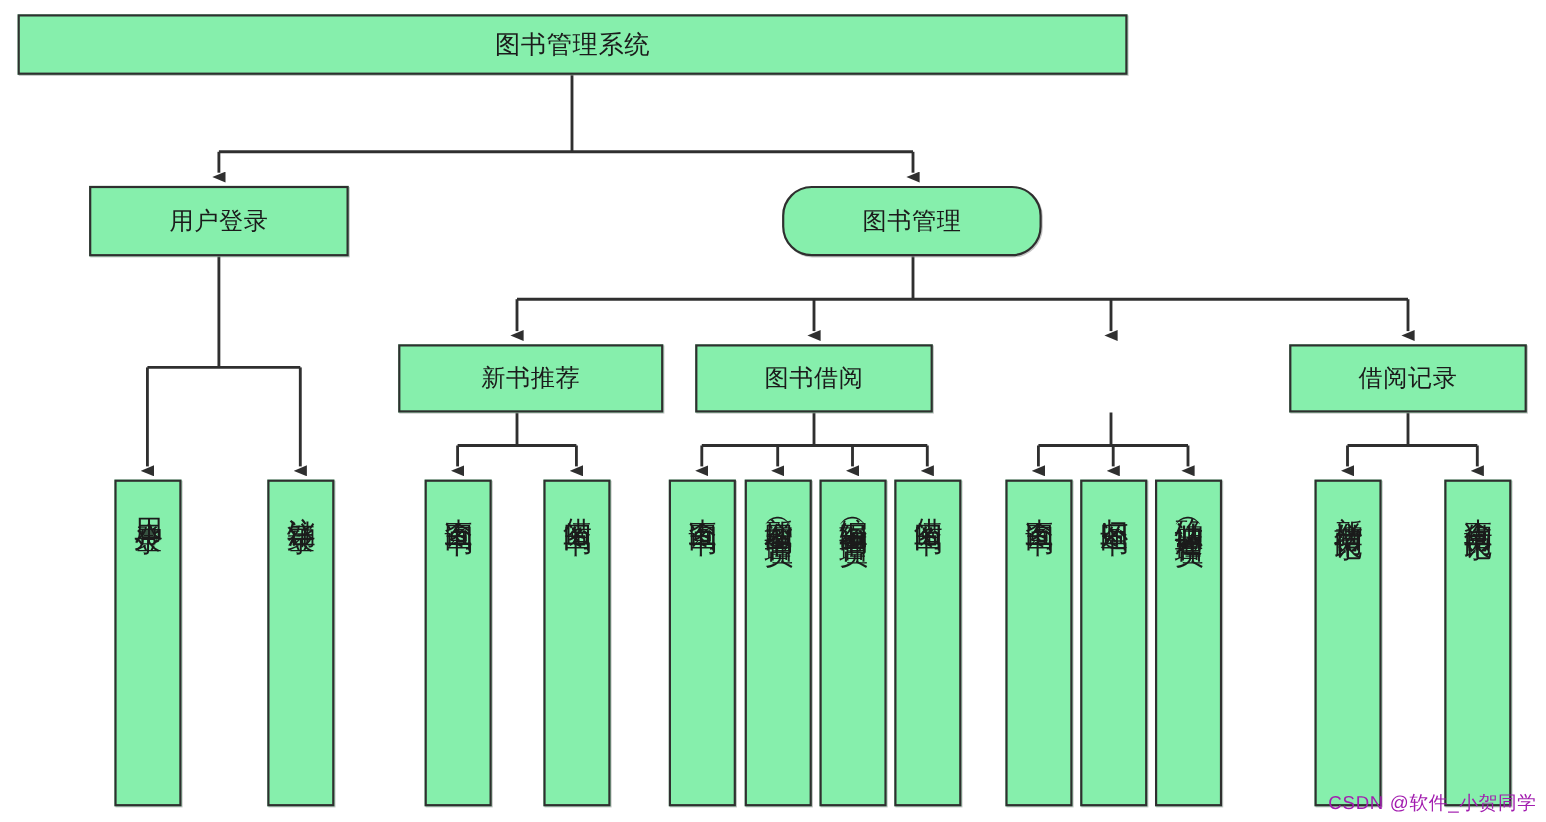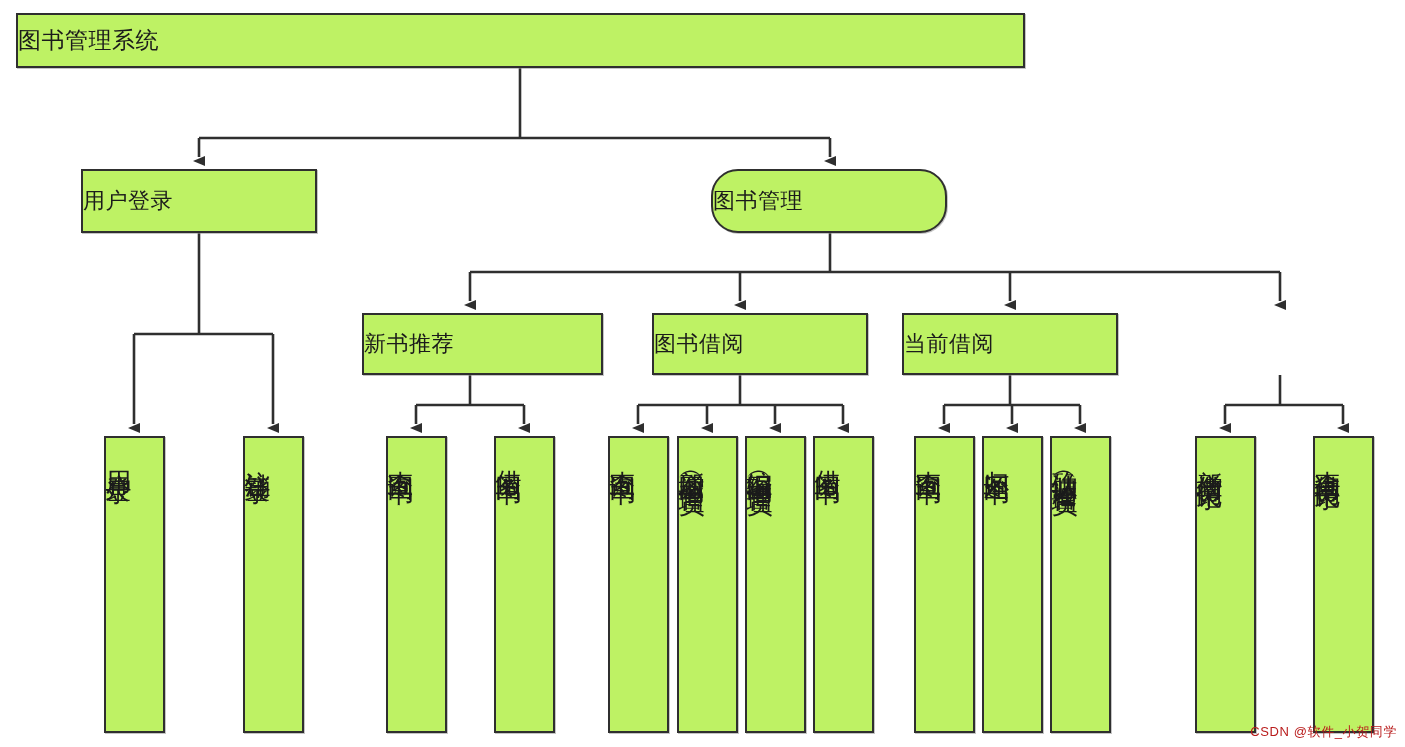--- a/index.html
+++ b/index.html
@@ -22,26 +22,27 @@
     left: 0;
     top: 0;
     width: 1405px;
     height: 747px;
     pointer-events: none;
   }
   .node {
     position: absolute;
     box-sizing: border-box;
     border: 2px solid #2f2f2f;
-    background: #bef264;
+    background: #86efac;
     display: flex;
     align-items: center;
-    justify-content: flex-start;
+    justify-content: center;
     color: #1b1b1b;
     box-shadow: 1px 1px 0 rgba(150,150,150,0.55);
+    font-family: Liberation Serif, serif;
   }
   .node .label {
     display: block;
     text-align: center;
     line-height: 1.18;
     letter-spacing: 0.5px;
   }
   .node.horizontal .label {
     font-size: 22px;
   }
@@ -57,22 +58,22 @@
     text-orientation: upright;
     font-size: 26px;
     letter-spacing: 3px;
     line-height: 1;
     white-space: nowrap;
   }
   .watermark {
     position: absolute;
     right: 8px;
     bottom: 6px;
-    font-size: 13px;
-    color: #b91c1c;
+    font-size: 17px;
+    color: #a21caf;
     letter-spacing: 0.6px;
     white-space: nowrap;
   }
 </style>
 </head>
 <body>
 
 <div id="canvas">
 
   <svg class="edges" viewBox="0 0 1405 747">
@@ -134,28 +135,28 @@
   </div>
 
   <div class="node horizontal" style="left:711px; top:169px; width:236px; height:64px;border-radius:27px;">
     <span class="label">图书管理</span>
   </div>
 
   <div class="node horizontal" style="left:362px; top:313px; width:241px; height:62px;">
     <span class="label">新书推荐</span>
   </div>
 
-  <div class="node horizontal" style="left:652px; top:313px; width:216px; height:62px;">
+  <div class="node horizontal" style="left:632px; top:313px; width:216px; height:62px;">
     <span class="label">图书借阅</span>
   </div>
 
-  <div class="node horizontal" style="left:902px; top:313px; width:216px; height:62px;">
-    <span class="label">当前借阅</span>
-  </div>
-
+
+  <div class="node horizontal" style="left:1172px; top:313px; width:216px; height:62px;">
+    <span class="label">借阅记录</span>
+  </div>
 
   <div class="node vertical" style="left:104px; top:436px; width:61px; height:297px;">
     <span class="label">用户登录</span>
   </div>
 
   <div class="node vertical" style="left:243px; top:436px; width:61px; height:297px;">
     <span class="label">注销登录</span>
   </div>
 
   <div class="node vertical" style="left:386px; top:436px; width:61px; height:297px;">

